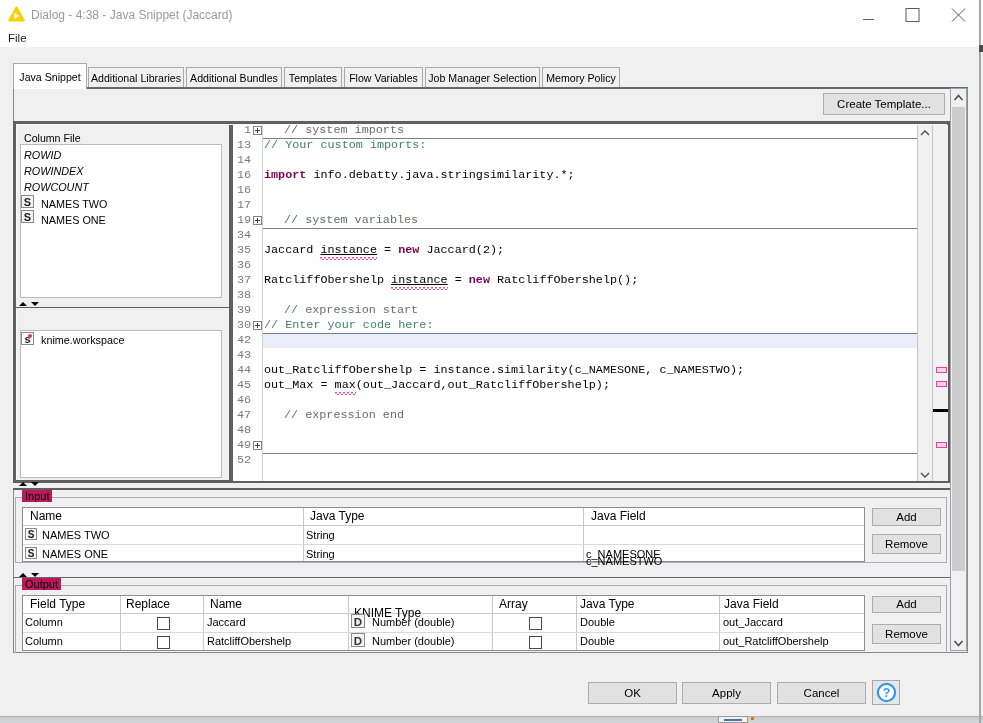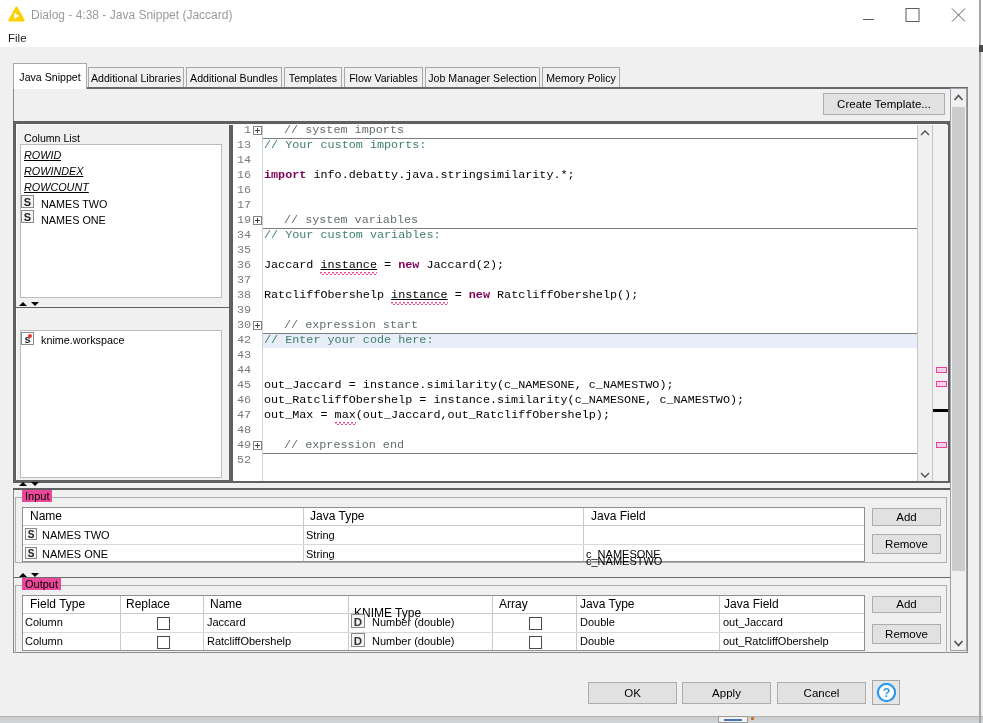--- a/index.html
+++ b/index.html
@@ -9,21 +9,21 @@
 .btn { position:absolute; background:#e1e1e1; border:1px solid #adadad; font-size:11.5px; color:#000; text-align:center; }
 .tab { position:absolute; top:67px; height:20px; background:#f0f0f0; border:1px solid #a9a9a9; border-bottom:none; font-size:10.6px; text-align:center; padding-top:4px; white-space:nowrap; overflow:visible; }
 .und { text-decoration:underline; }
 .sq { position:relative; }
 .sq::after { content:""; position:absolute; left:0; right:0; bottom:-3px; height:3px;
 background:
  repeating-linear-gradient(90deg,#ec4d96 0 1.6px,rgba(0,0,0,0) 1.6px 4px),
  repeating-linear-gradient(90deg,rgba(0,0,0,0) 0 2px,#ec4d96 2px 3.6px,rgba(0,0,0,0) 3.6px 4px);
 background-size:100% 1.5px,100% 1.5px; background-position:0 0,0 1.5px; background-repeat:no-repeat,no-repeat; }
 .gbx { position:absolute; border:1px solid #abadb3; }
-.glab { position:absolute; font-size:11px; background:#ec4899; padding:0 3px; }
+.glab { position:absolute; font-size:11px; background:#be185d; padding:0 3px; }
 .hdrcell { position:absolute; font-size:12px; color:#000; }
 .cell { position:absolute; font-size:11px; color:#000; }
 .cb { position:absolute; width:13px; height:13px; background:#fff; border:1px solid #4a4a4a; }
 .sicon { position:absolute; width:12px; height:12px; background:#f4f4f4; border:1px solid #8a8a8a; font-weight:bold; font-size:10px; text-align:center; line-height:12px; color:#222; }
 .dicon { position:absolute; width:14px; height:14px; background:#f4f4f4; border:1px solid #8a8a8a; font-weight:bold; font-size:11.5px; text-align:center; line-height:14px; color:#333; }
 .tri-up { position:absolute; width:0; height:0; border-left:4px solid transparent; border-right:4px solid transparent; border-bottom:4px solid #000; }
 .tri-dn { position:absolute; width:0; height:0; border-left:4px solid transparent; border-right:4px solid transparent; border-top:4px solid #000; }
 .fold { position:absolute; width:9px; height:9px; border:1px solid #848484; background:#fff; }
 .fold::before { content:""; position:absolute; left:1px; right:1px; top:3px; height:1px; background:#404040; }
 .fold::after { content:""; position:absolute; top:1px; bottom:1px; left:3px; width:1px; background:#404040; }
@@ -71,23 +71,23 @@
 <div class="abs" style="left:952px;top:107px;width:13px;height:464px;background:#cdcdcd;"></div>
 <svg class="abs" style="left:951px;top:635px;" width="15" height="16" viewBox="0 0 15 16">
     <path d="M3.5 6 L7.5 10.5 L11.5 6" fill="none" stroke="#4f4f4f" stroke-width="1.6"></path>
   </svg>
 
 <div class="abs" style="left:13px;top:121px;width:937px;height:362px;background:#606060;"></div>
 <div class="abs" style="left:16px;top:124px;width:931px;height:1px;background:#fafafa;"></div>
 <div class="abs" style="left:16px;top:124px;width:1px;height:356px;background:#fafafa;"></div>
 
 <div class="abs" style="left:17px;top:125px;width:212px;height:355px;background:#f0f0f0;"></div>
-<div class="abs" style="left:24px;top:132px;font-size:10.6px;color:#000;">Column List</div>
+<div class="abs" style="left:24px;top:132px;font-size:10.6px;color:#000;">Column File</div>
 <div class="abs" style="left:20px;top:144px;width:202px;height:154px;background:#fff;border:1px solid #bcbcbc;"></div>
-<div class="abs" style="left:24px;top:147px;font-size:10.8px;font-style:italic;color:#000;line-height:16px;text-decoration:underline;">ROWID<br>ROWINDEX<br>ROWCOUNT</div>
+<div class="abs" style="left:24px;top:147px;font-size:10.8px;font-style:italic;color:#000;line-height:16px;">ROWID<br>ROWINDEX<br>ROWCOUNT</div>
 <div class="sicon" style="left:21px;top:195px;width:13px;height:13px;line-height:13px;font-size:11px;">S</div>
 <div class="abs" style="left:41px;top:198px;font-size:10.8px;">NAMES TWO</div>
 <div class="sicon" style="left:21px;top:210px;width:13px;height:13px;line-height:13px;font-size:11px;">S</div>
 <div class="abs" style="left:41px;top:214px;font-size:10.8px;">NAMES ONE</div>
 
 <div class="abs" style="left:16px;top:298px;width:213px;height:9px;background:#f0f0f0;"></div>
 <div class="tri-up" style="left:19px;top:302px;"></div>
 <div class="tri-dn" style="left:31px;top:302px;"></div>
 <div class="abs" style="left:16px;top:307px;width:213px;height:1px;background:#5f5f5f;"></div>
 <div class="abs" style="left:24px;top:333px;font-size:10px;color:#000;padding-left:40px;">Flow Variable List</div>
@@ -135,31 +135,29 @@
 <div class="abs" style="left:263px;top:453px;width:654px;height:1px;background:#7d7d7d;"></div>
 
 <div class="abs" style="left:264px;top:123px;font-family:'Liberation Mono',monospace;font-size:11.77px;color:#000;">
 <div class="cl cmg">// system imports</div>
 <div class="cl cmt">// Your custom imports:</div>
 <div class="cl">&nbsp;</div>
 <div class="cl"><span class="kw">import</span> info.debatty.java.stringsimilarity.*;</div>
 <div class="cl">&nbsp;</div>
 <div class="cl">&nbsp;</div>
 <div class="cl cmg">// system variables</div>
-<div class="cl cmt">// Your custom variables:</div>
 <div class="cl">&nbsp;</div>
 <div class="cl">Jaccard <span class="und sq">instance</span> = <span class="kw">new</span> Jaccard(2);</div>
 <div class="cl">&nbsp;</div>
 <div class="cl">RatcliffObershelp <span class="und sq">instance</span> = <span class="kw">new</span> RatcliffObershelp();</div>
 <div class="cl">&nbsp;</div>
 <div class="cl cmg">// expression start</div>
 <div class="cl cmt">// Enter your code here:</div>
 <div class="cl">&nbsp;</div>
 <div class="cl">&nbsp;</div>
-<div class="cl">out_Jaccard = instance.similarity(c_NAMESONE, c_NAMESTWO);</div>
 <div class="cl">out_RatcliffObershelp = instance.similarity(c_NAMESONE, c_NAMESTWO);</div>
 <div class="cl">out_Max = <span class="sq">max</span>(out_Jaccard,out_RatcliffObershelp);</div>
 <div class="cl">&nbsp;</div>
 <div class="cl cmg">// expression end</div>
 <div class="cl">&nbsp;</div>
 </div>
 
 <div class="abs" style="left:917px;top:125px;width:16px;height:356px;background:#f0f0f0;border-left:1px solid #c6c6c6;border-right:1px solid #c6c6c6;"></div>
 <svg class="abs" style="left:918px;top:127px;" width="14" height="13" viewBox="0 0 14 13">
     <path d="M3 8 L7 4 L11 8" fill="none" stroke="#4f4f4f" stroke-width="1.4"></path>

